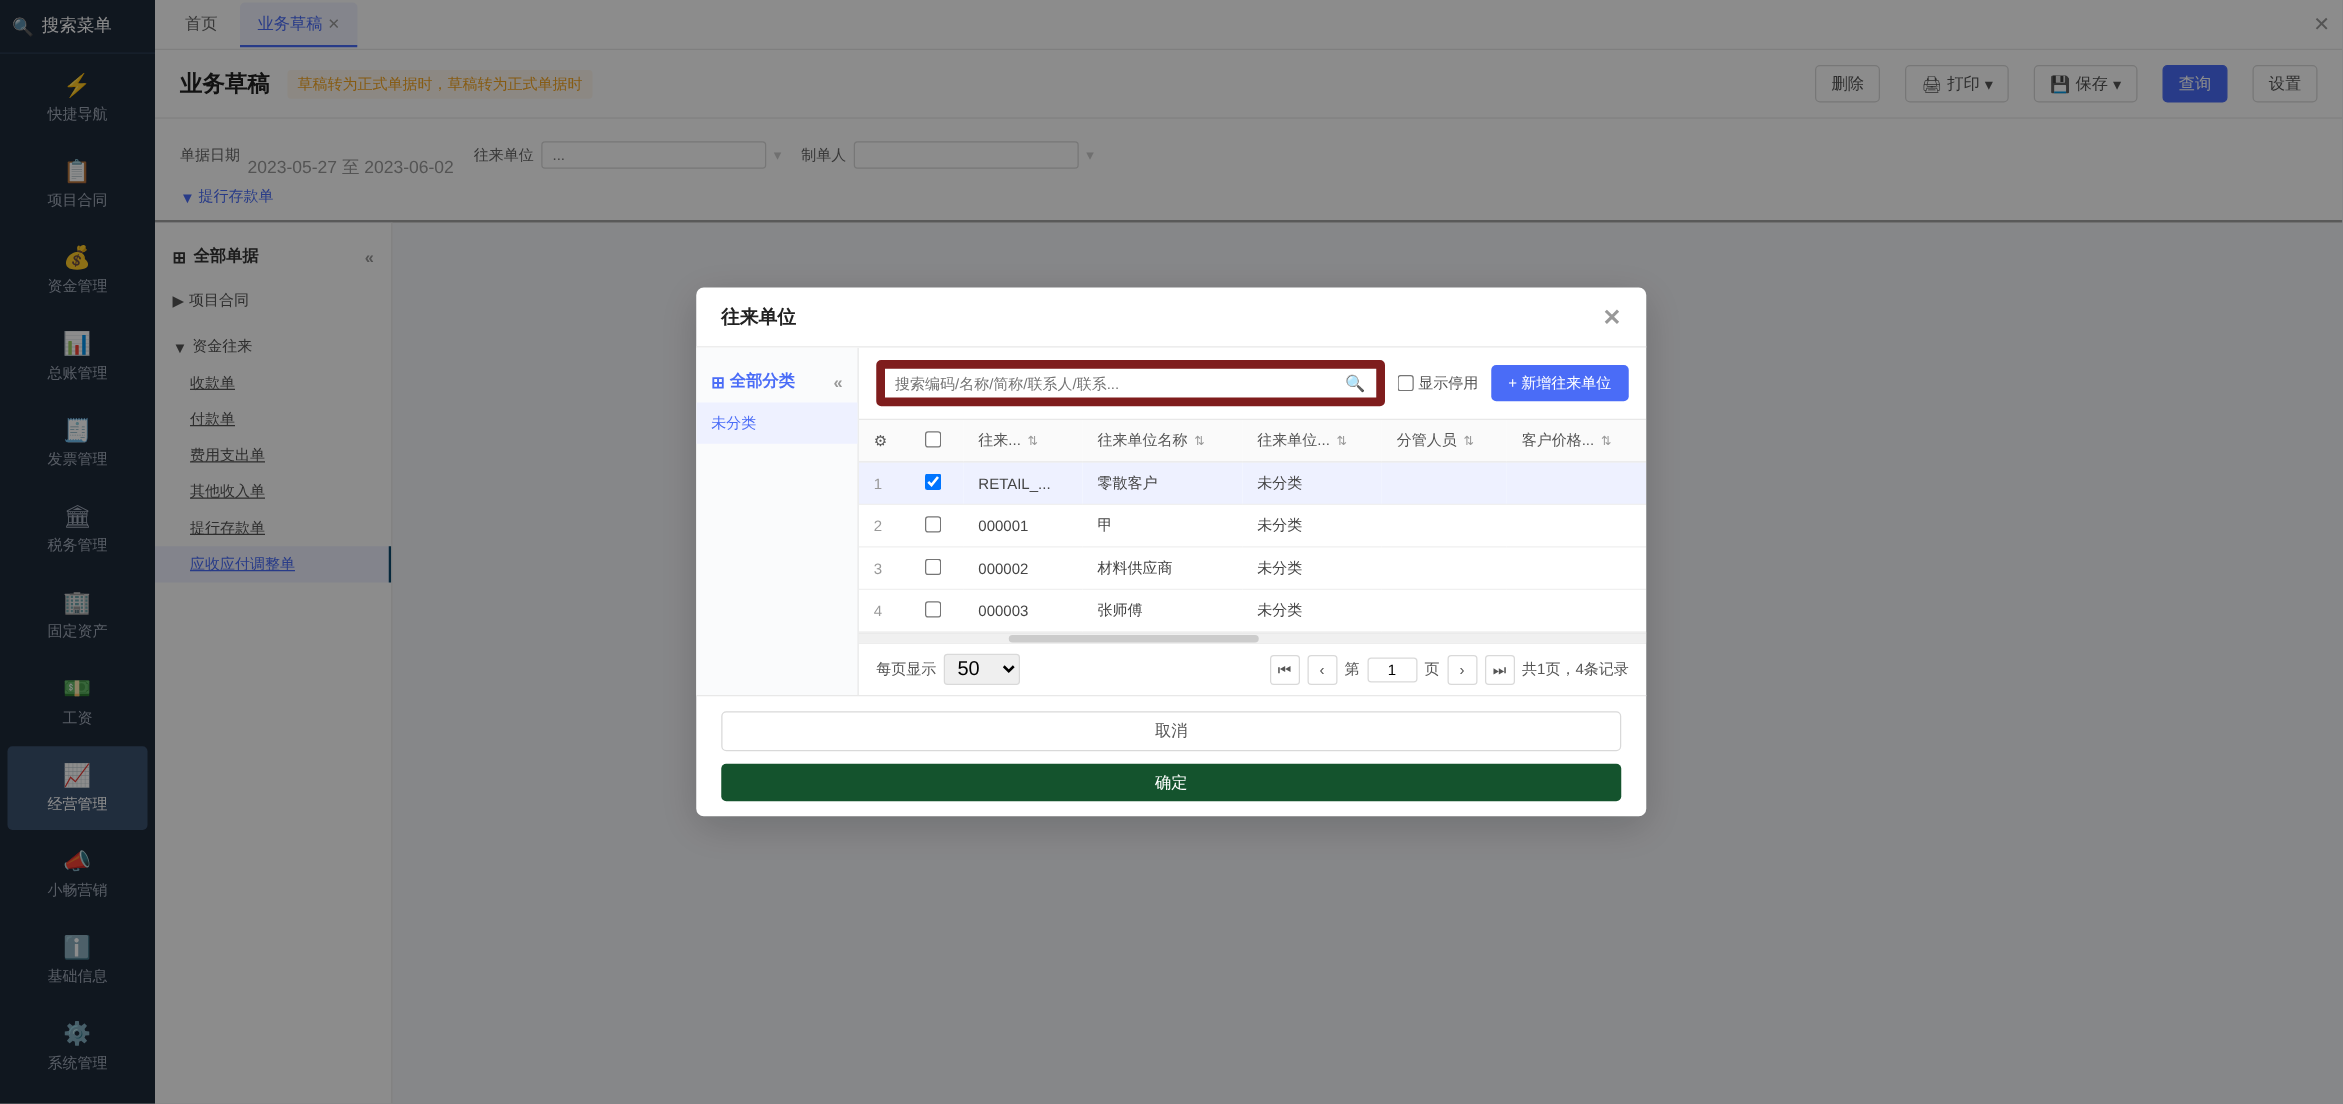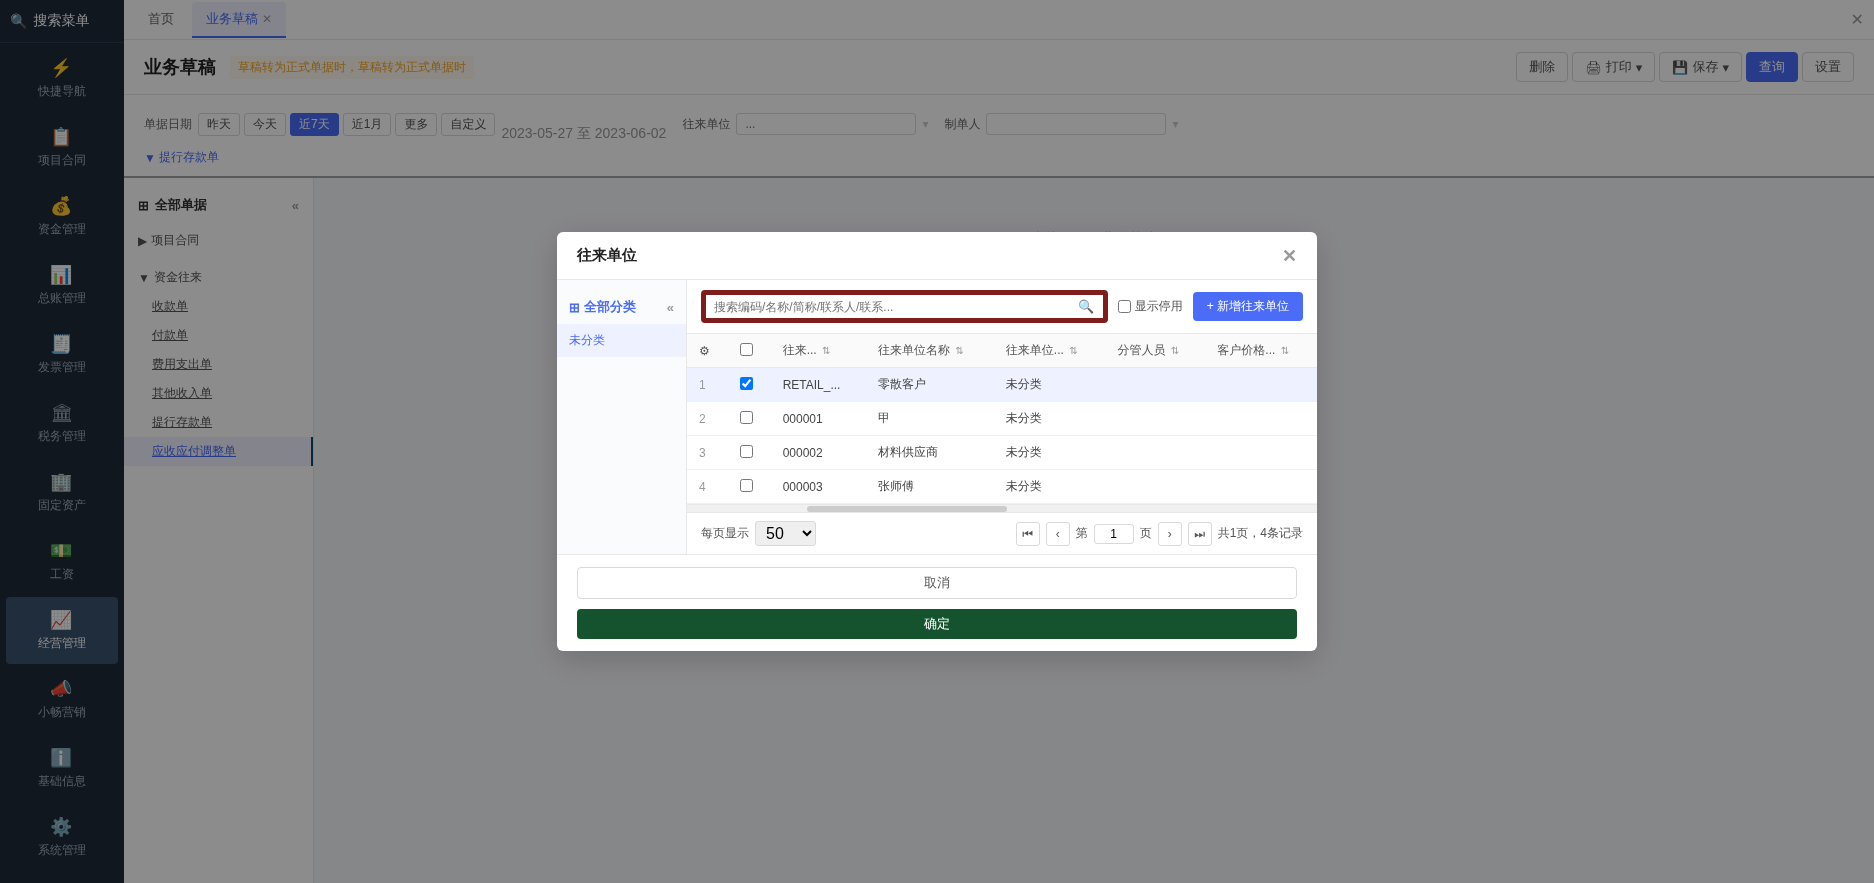--- a/index.html
+++ b/index.html
@@ -101,21 +101,21 @@
     .page-notice {
       font-size: 12px;
       color: #f5a623;
       background: #fff8ee;
       padding: 3px 8px;
       border-radius: 3px;
     }
     .header-actions {
       margin-left: auto;
       display: flex;
-      gap: 4px;
+      gap: 20px;
       align-items: center;
     }
     .btn-header {
       padding: 5px 12px;
       border: 1px solid #d9d9d9;
       background: #fff;
       border-radius: 4px;
       cursor: pointer;
       font-size: 13px;
       color: #555;
@@ -349,21 +349,21 @@
       display: flex;
       align-items: center;
       padding: 10px 14px;
       gap: 10px;
       border-bottom: 1px solid #e8e8e8;
     }
     .dialog-search {
       flex: 1;
       display: flex;
       align-items: center;
-      border: 5px solid #7f1d1d;
+      border: 7px solid #7f1d1d;
       border-radius: 4px;
       padding: 4px 8px;
       gap: 6px;
     }
     .dialog-search input {
       border: none;
       outline: none;
       font-size: 12px;
       flex: 1;
       color: #555;
@@ -614,28 +614,20 @@
       </button>
       <button class="btn-header primary">查询</button>
       <button class="btn-header">设置</button>
     </div>
   </div>
 
   <div class="filter-bar">
     <div class="filter-row">
       <div class="filter-item">
         <span class="filter-label">单据日期</span>
-        <div class="filter-date-btns" id="date-btns-container">
-            <button class="date-btn">昨天</button>
-            <button class="date-btn">今天</button>
-            <button class="date-btn active">近7天</button>
-            <button class="date-btn">近1月</button>
-            <button class="date-btn">更多</button>
-            <button class="date-btn">自定义</button>
-          </div>
         <span style="font-size:14px;color:#999;margin-top:20px;">2023-05-27 至 2023-06-02</span>
       </div>
       <div class="filter-item">
         <span class="filter-label">往来单位</span>
         <input class="filter-input" placeholder="..." style="">
         <span style="color:#ccc;">▾</span>
       </div>
       <div class="filter-item">
         <span class="filter-label">制单人</span>
         <input class="filter-input" style="">

